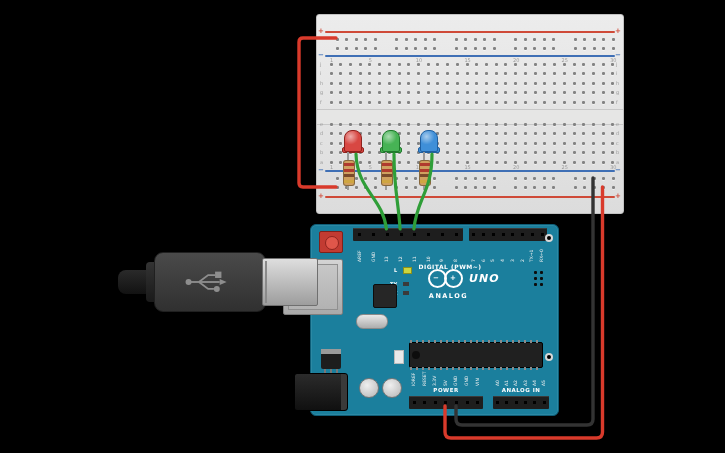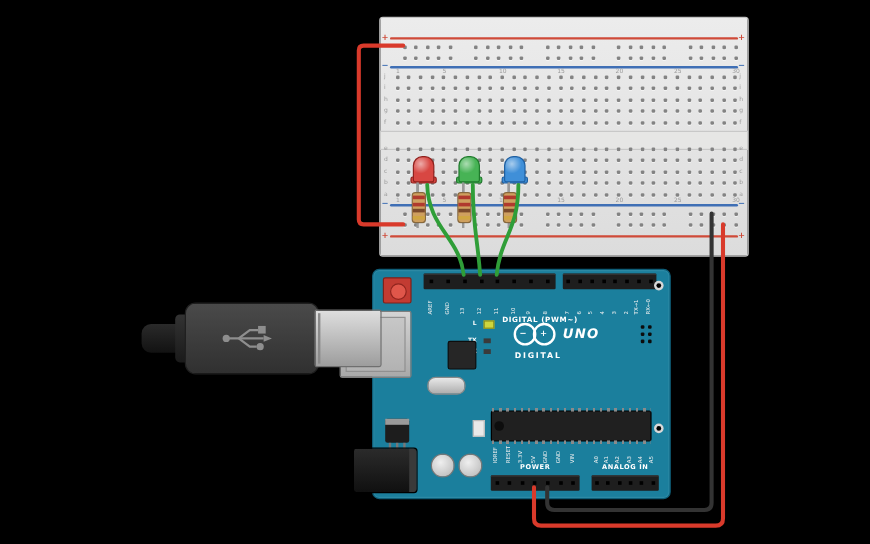--- a/index.html
+++ b/index.html
@@ -535,21 +535,21 @@
     <span class="board-text" style="left:79px;top:56px;font-size:5px;">TX</span>
     <div style="position:absolute;left:92px;top:57px;width:6px;height:4px;background:#3a3a3a;"></div>
     <span class="board-text" style="left:79px;top:65px;font-size:5px;">RX</span>
     <div style="position:absolute;left:92px;top:66px;width:6px;height:4px;background:#3a3a3a;"></div>
 
     <div class="logo-circle" style="left:117px;top:44px;"></div>
     <div class="logo-circle" style="left:133px;top:44px;"></div>
     <span class="logo-sign" style="left:122px;top:50px;">−</span>
     <span class="logo-sign" style="left:139px;top:50px;">+</span>
     <span class="board-text" style="left:158px;top:47px;font-size:11px;font-style:italic;letter-spacing:1px;">UNO</span>
-    <span class="board-text" style="left:100px;top:67px;width:75px;text-align:center;font-size:6.5px;letter-spacing:1.5px;">DIGITAL</span>
+    <span class="board-text" style="left:100px;top:67px;width:75px;text-align:center;font-size:6.5px;letter-spacing:1.5px;">ANALOG</span>
 
     <div style="position:absolute;left:223px;top:46px;width:12px;height:17px;">
         <span class="icsp-dot" style="left: 0px; top: 0px;"></span>
         <span class="icsp-dot" style="left: 6px; top: 0px;"></span>
         <span class="icsp-dot" style="left: 0px; top: 6px;"></span>
         <span class="icsp-dot" style="left: 6px; top: 6px;"></span>
         <span class="icsp-dot" style="left: 0px; top: 12px;"></span>
         <span class="icsp-dot" style="left: 6px; top: 12px;"></span>
       </div>
 

